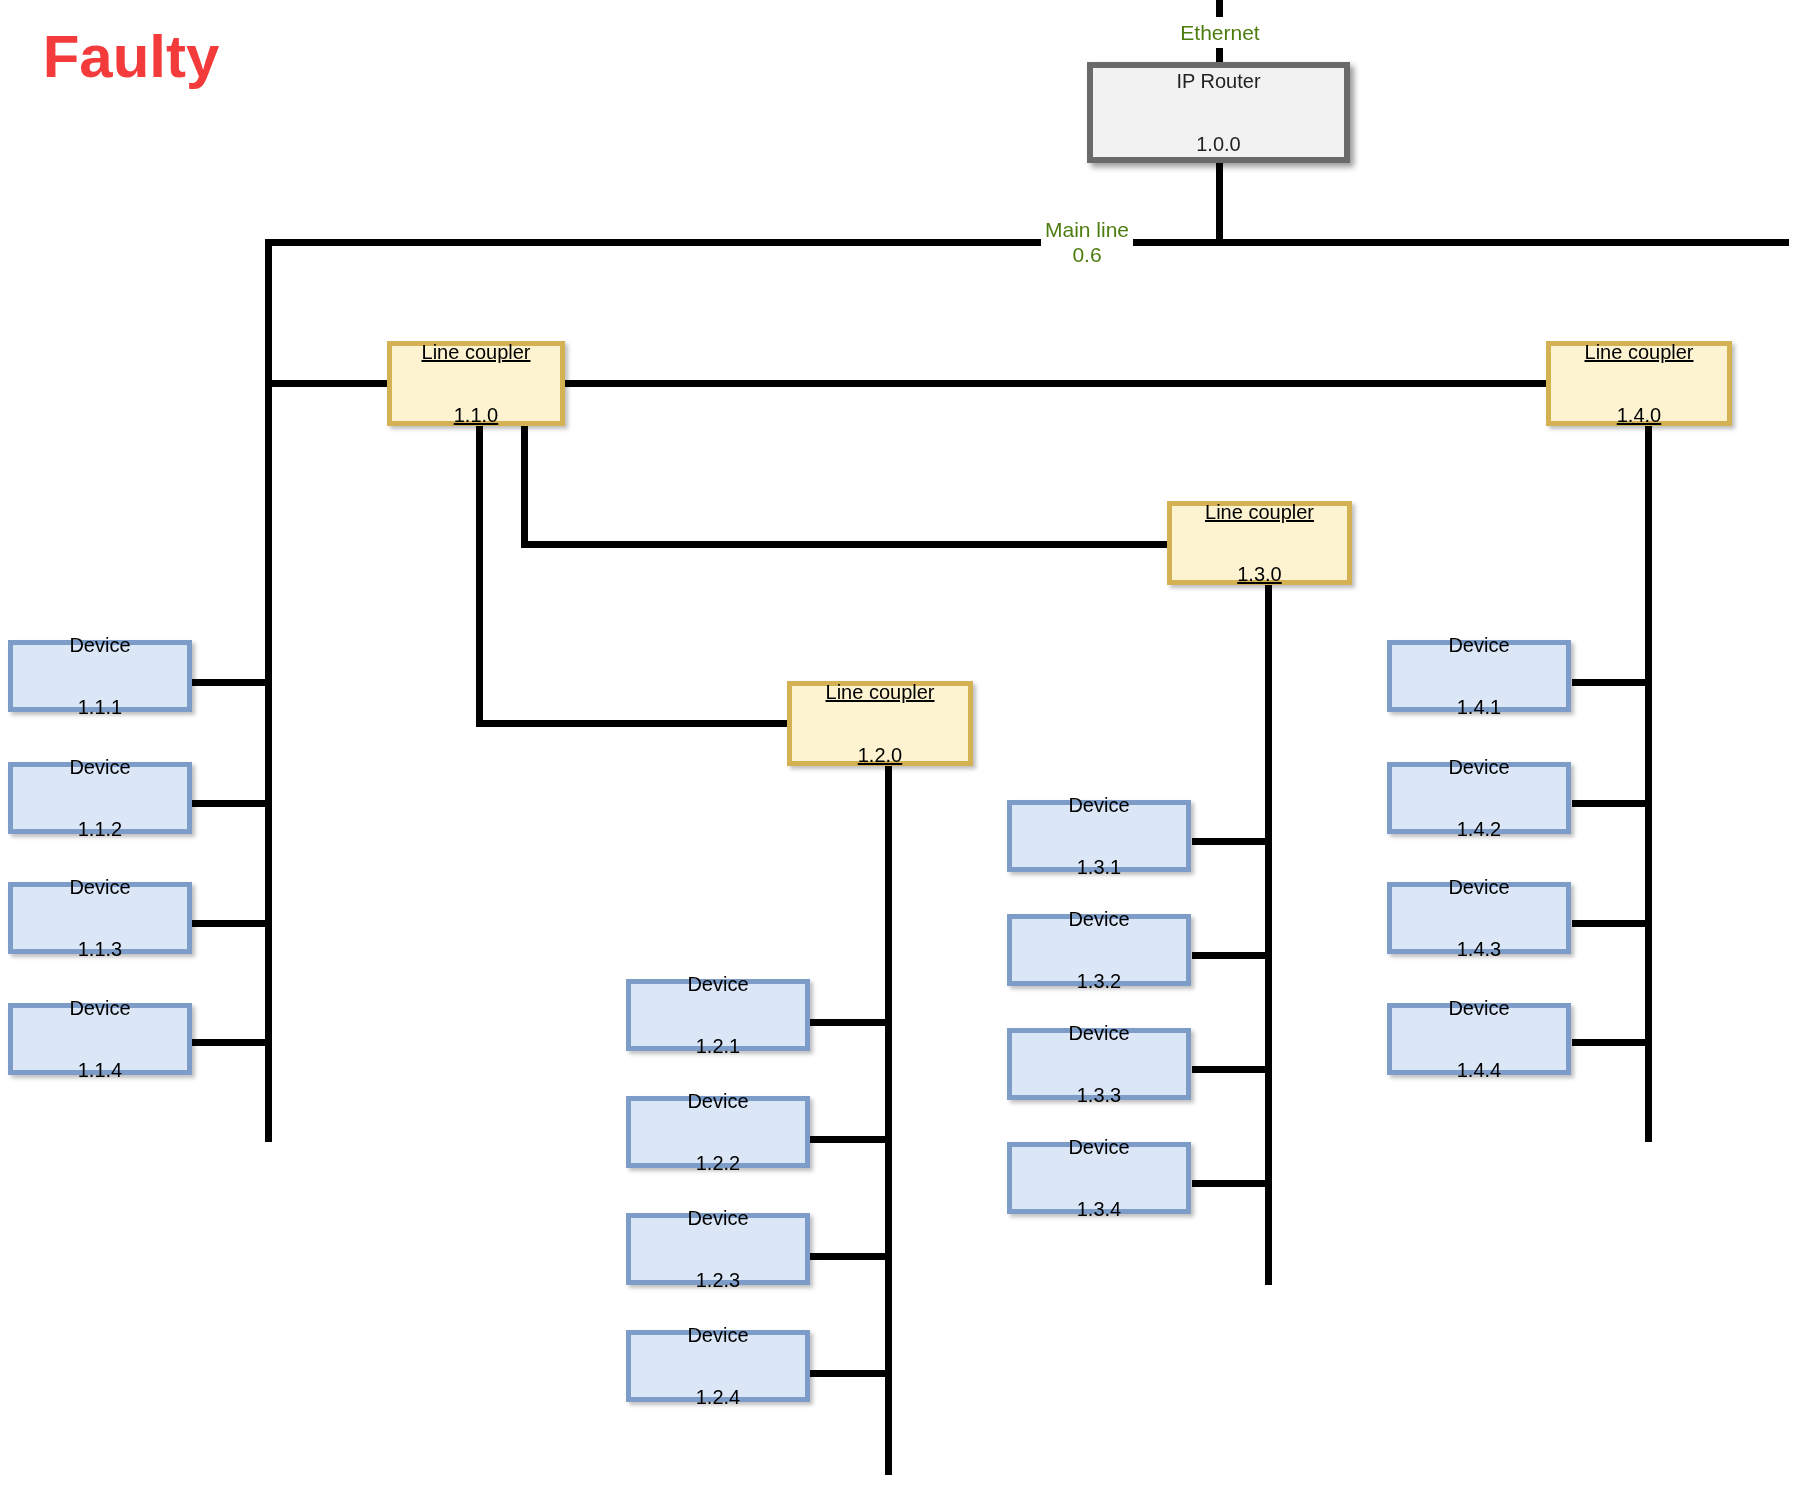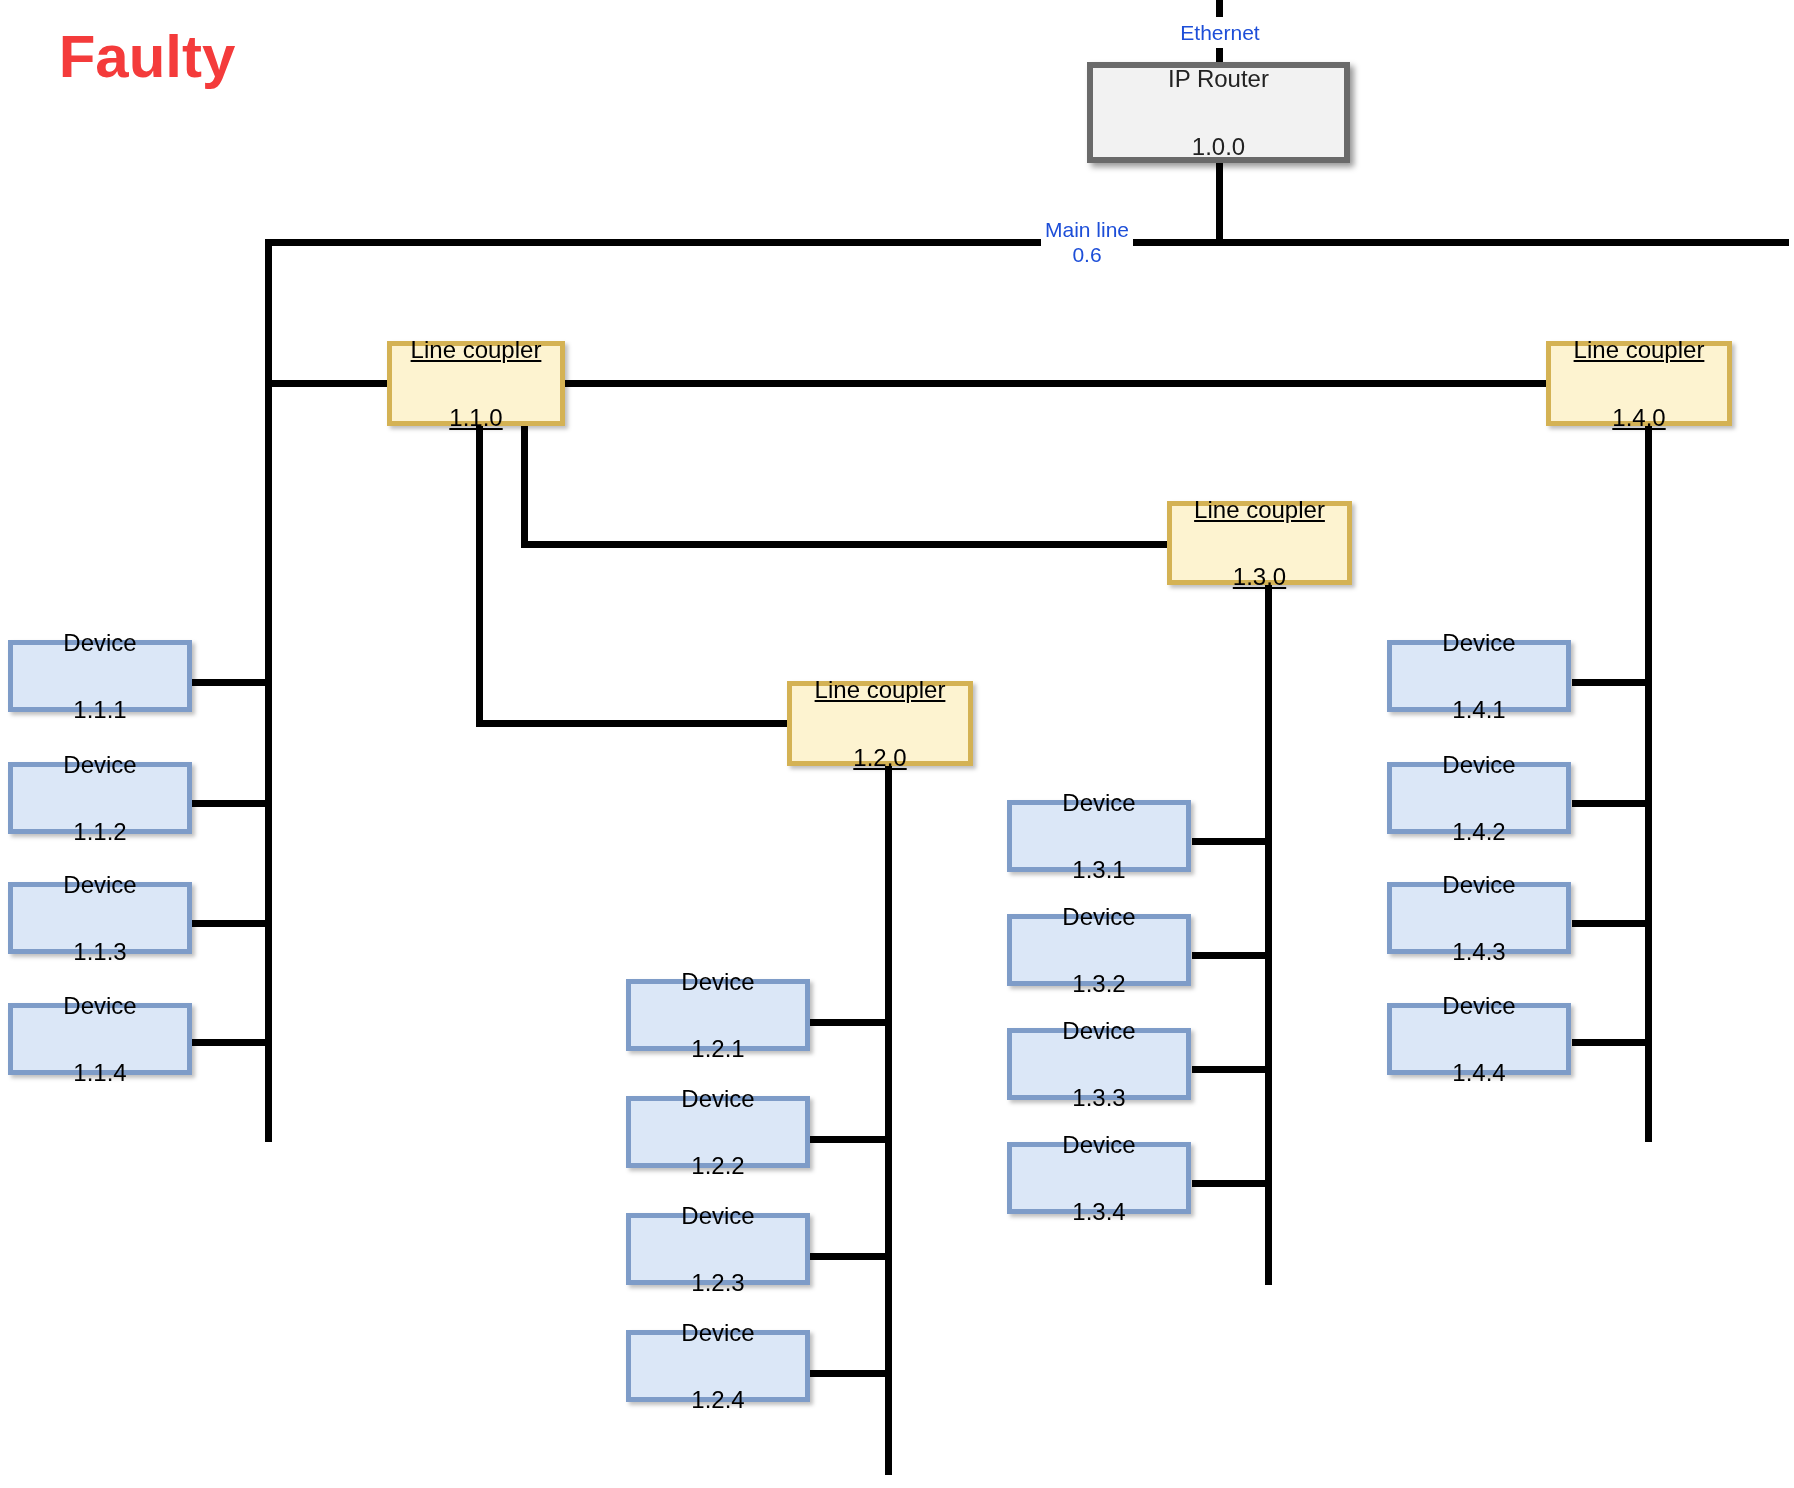--- a/index.html
+++ b/index.html
@@ -11,42 +11,42 @@
   html,body{margin:0;padding:0;background:var(--background);}
   .canvas{
     position:relative;width:1794px;height:1488px;background:var(--background);
     font-family:"Liberation Sans",sans-serif;overflow:hidden;
   }
   .hline,.vline{position:absolute;background:var(--line);z-index:1;}
   .hline{height:7px;}
   .vline{width:7px;}
   .node{
     position:absolute;display:flex;flex-direction:column;justify-content:center;align-items:center;
-    font-size:24px;line-height:1.22;color:#000;box-sizing:border-box;z-index:3;gap:38px;
+    font-size:20px;line-height:1.22;color:#000;box-sizing:border-box;z-index:3;gap:38px;
   }
   .device{
     width:184px;height:72px;background:var(--device-fill);
     border:5px solid var(--device-border);box-shadow:3px 3px 4px rgba(0,0,0,.25);
   }
   .coupler{
     background:var(--coupler-fill);border:5px solid var(--coupler-border);
     box-shadow:3px 3px 4px rgba(0,0,0,.25);
     text-decoration:underline;
   }
   .router{
     background:var(--router-fill);border:6px solid var(--router-border);
     box-shadow:4px 4px 6px rgba(0,0,0,.4);color:#222;
   }
   .float-label{
     position:absolute;background:var(--background);z-index:5;
     display:flex;flex-direction:column;justify-content:center;align-items:center;
-    font-size:21px;line-height:25px;color:#1d4ed8;
+    font-size:21px;line-height:25px;color:#4d7c0f;
   }
   .title{
-    position:absolute;left:16px;top:14px;width:262px;z-index:4;
+    position:absolute;left:0;top:14px;width:262px;z-index:4;
     font-size:60px;font-weight:bold;line-height:1.44;color:var(--title);text-align:center;
   }
 </style>
 </head>
 <body>
 
 <div class="canvas">
 
   <div class="vline" style="left:1216px;top:0;height:62px;"></div>
   <div class="vline" style="left:1216px;top:163px;height:83px;"></div>

